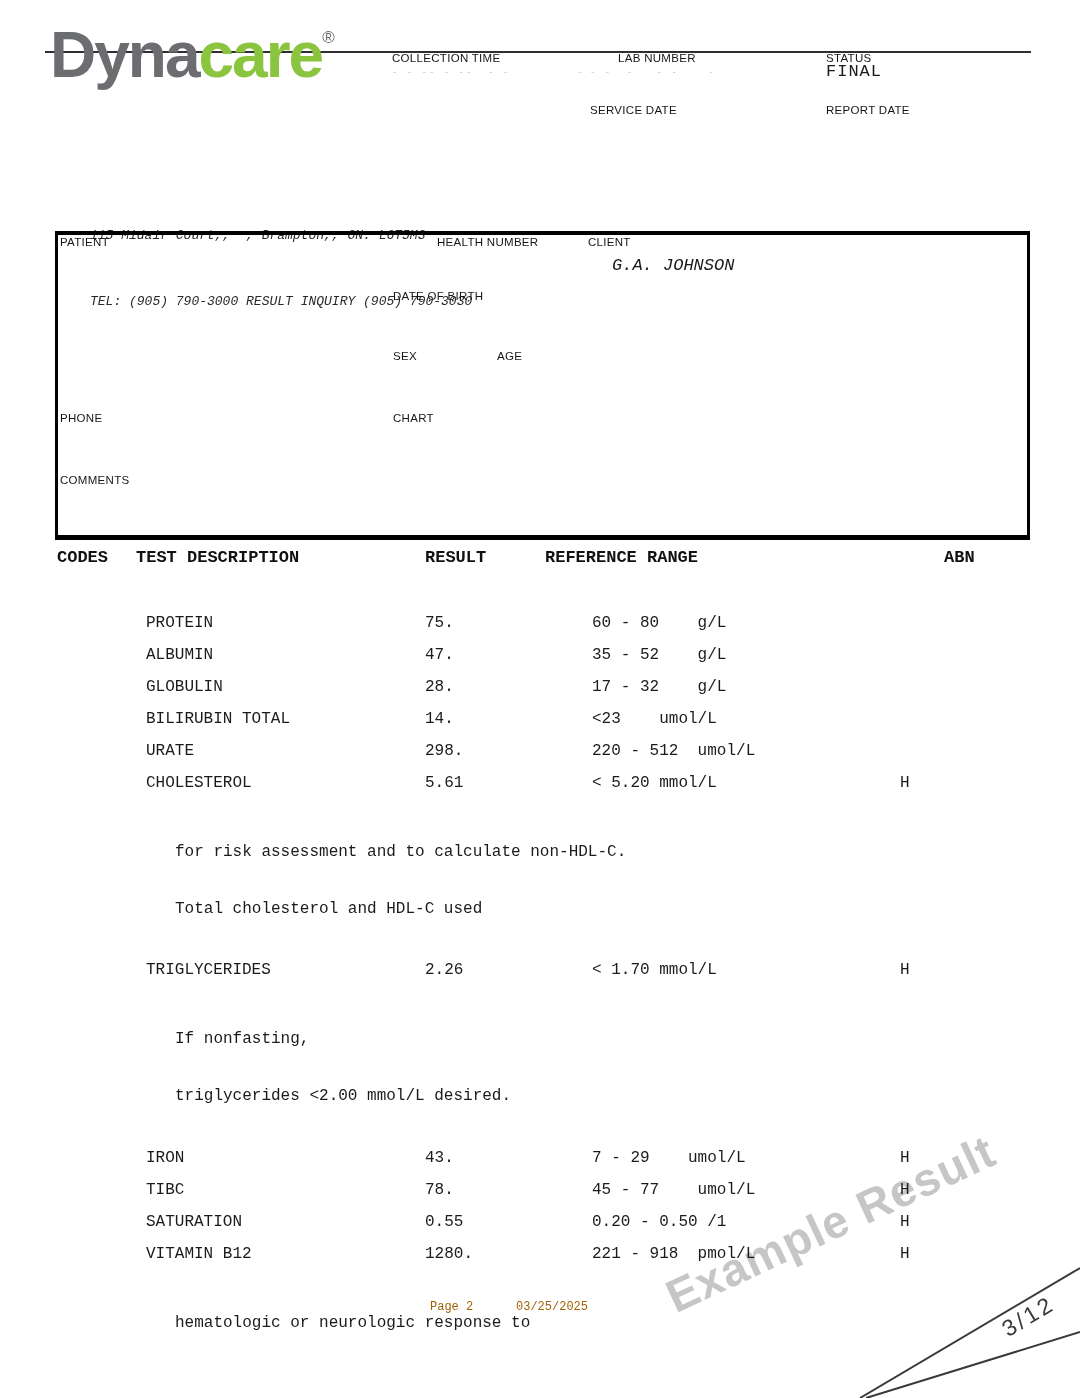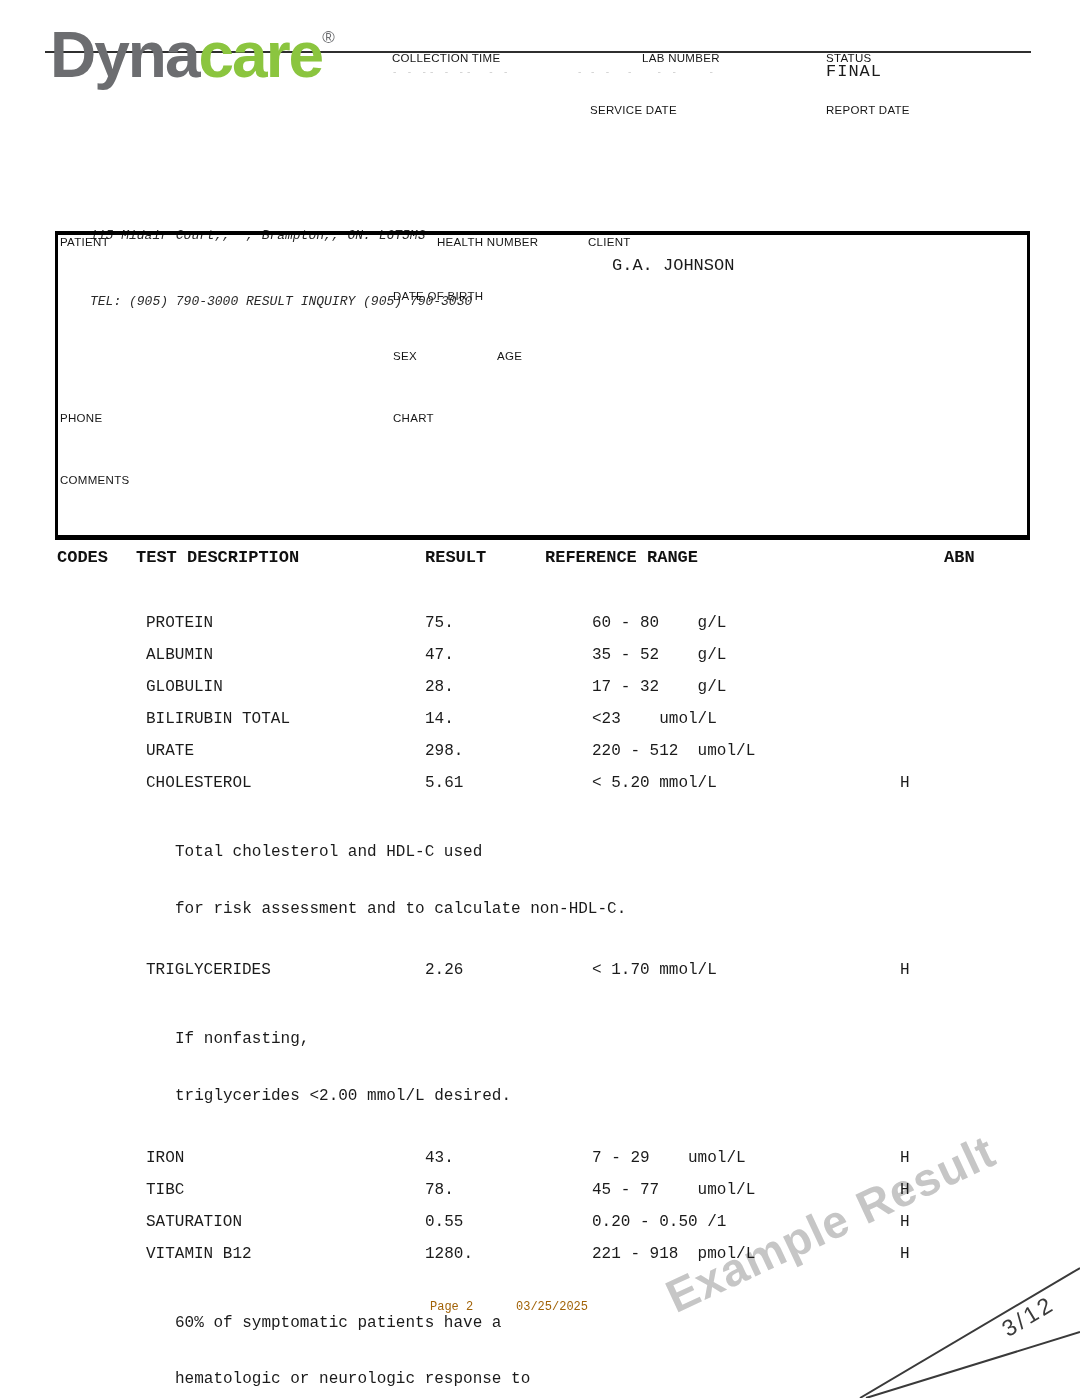--- a/index.html
+++ b/index.html
@@ -19,21 +19,21 @@
   .mono{font-family:"Liberation Mono",monospace;white-space:pre;color:#1b1b1b;}
   .redact{position:absolute;font-family:"Liberation Mono",monospace;font-size:9px;
           color:#c7c7c7;letter-spacing:2px;white-space:pre;}
   .statusval{position:absolute;left:826px;top:62px;font-size:17px;letter-spacing:1px;text-align:center;}
   
   .addr{position:absolute;left:90px;top:181px;font-style:italic;font-size:13px;
         line-height:22px;color:#2a2a2a;}
   
   .pbox{position:absolute;left:55px;top:231px;width:969px;height:300px;
         border:3px solid #000;border-top-width:4px;border-bottom-width:5px;background:transparent;}
-  .client{position:absolute;left:612px;top:256px;font-size:17px;}
+  .client{position:absolute;left:612px;top:256px;font-size:17px;font-style:italic;}
   
   .thead span{position:absolute;top:548px;font-family:"Liberation Mono",monospace;
               font-weight:bold;font-size:17px;color:#111;white-space:pre;}
   
   .tbody{position:absolute;left:0;top:600px;width:1080px;z-index:2;}
   .trow{position:relative;height:32px;font-size:16px;}
   .trow span{position:absolute;font-family:"Liberation Mono",monospace;white-space:pre;color:#1b1b1b;}
   .trow .name{left:146px;}
   .trow .result{left:425px;}
   .trow .range{left:592px;}
@@ -62,21 +62,21 @@
 </head>
 <body>
 
 <div>
 
   <div class="hrule"></div>
   <div class="logo"><span class="dyna">Dyna</span><span class="care">care</span><span class="reg">®</span></div>
 
   <span class="lbl" style="left:392px;top:52px;">COLLECTION TIME</span>
   <span class="redact" style="left:392px;top:68px;">- - -- - --  - -         -</span>
-  <span class="lbl" style="left:614px;top:52px;padding-left:28px;">LAB NUMBER</span>
+  <span class="lbl" style="left:590px;top:52px;padding-left:28px;">LAB NUMBER</span>
   <span class="redact" style="left:590px;top:68px;">- -  -   - -    -</span>
   <span class="lbl" style="left:826px;top:52px;">STATUS</span>
   <span class="statusval mono">FINAL</span>
   <span class="lbl" style="left:590px;top:104px;">SERVICE DATE</span>
   <span class="lbl" style="left:826px;top:104px;">REPORT DATE</span>
 
   <div class="addr mono">
     <div>115 Midair Court,,  , Brampton,, ON. L6T5M3</div>
     <div>TEL: (905) 790-3000 RESULT INQUIRY (905) 790-3030</div>
   </div>
@@ -134,22 +134,22 @@
       <span class="flag"></span>
     </div>
     <div class="trow">
       <span class="name">CHOLESTEROL</span>
       <span class="result">5.61</span>
       <span class="range">&lt; 5.20 mmol/L</span>
       <span class="flag">H</span>
     </div>
 
     <div class="note mb4">
+      <div>for risk assessment and to calculate non-HDL-C.</div>
       <div>Total cholesterol and HDL-C used</div>
-      <div>for risk assessment and to calculate non-HDL-C.</div>
     </div>
 
     <div class="trow">
       <span class="name">TRIGLYCERIDES</span>
       <span class="result">2.26</span>
       <span class="range">&lt; 1.70 mmol/L</span>
       <span class="flag">H</span>
     </div>
 
     <div class="note mb6">
@@ -176,21 +176,20 @@
       <span class="flag">H</span>
     </div>
     <div class="trow">
       <span class="name">VITAMIN B12</span>
       <span class="result">1280.</span>
       <span class="range">221 - 918  pmol/L</span>
       <span class="flag">H</span>
     </div>
 
     <div class="note tight mb6">
-      <div>60% of symptomatic patients have a</div>
       <div>hematologic or neurologic response to</div>
       
       
       
     </div>
 
   </div>
 
   <div class="footer">
     <span class="pageno">Page 2</span>

